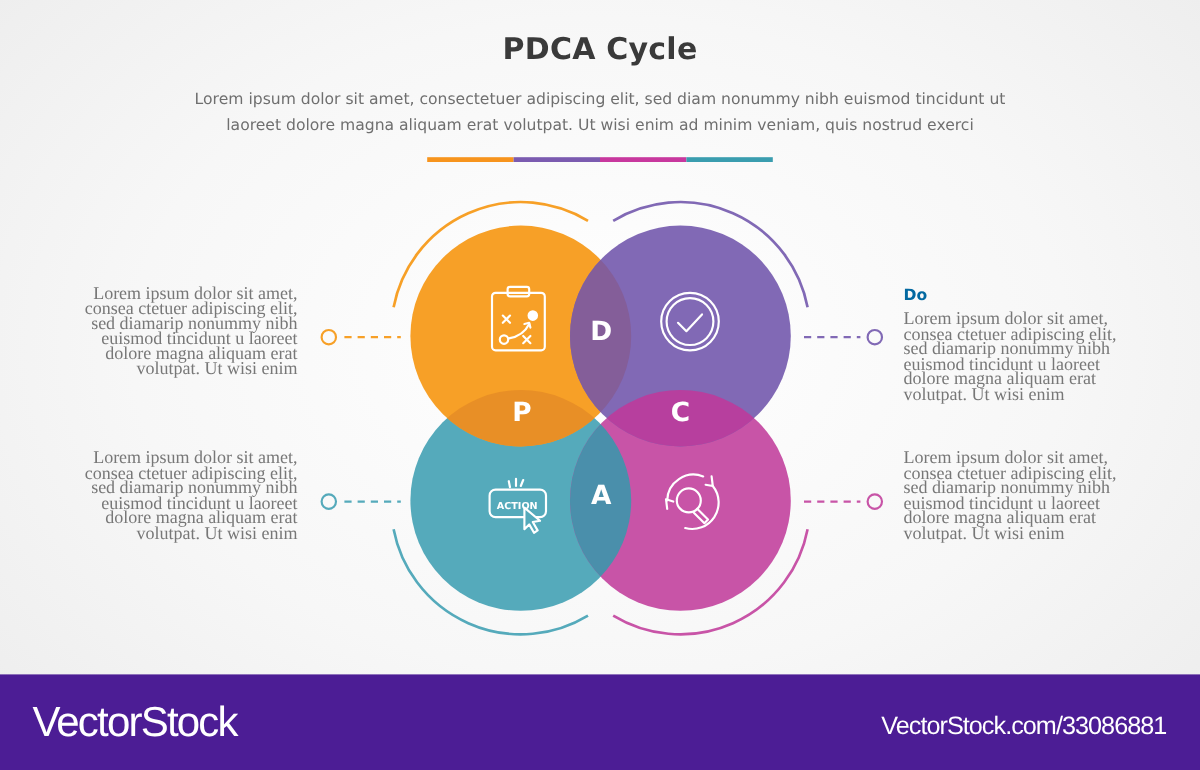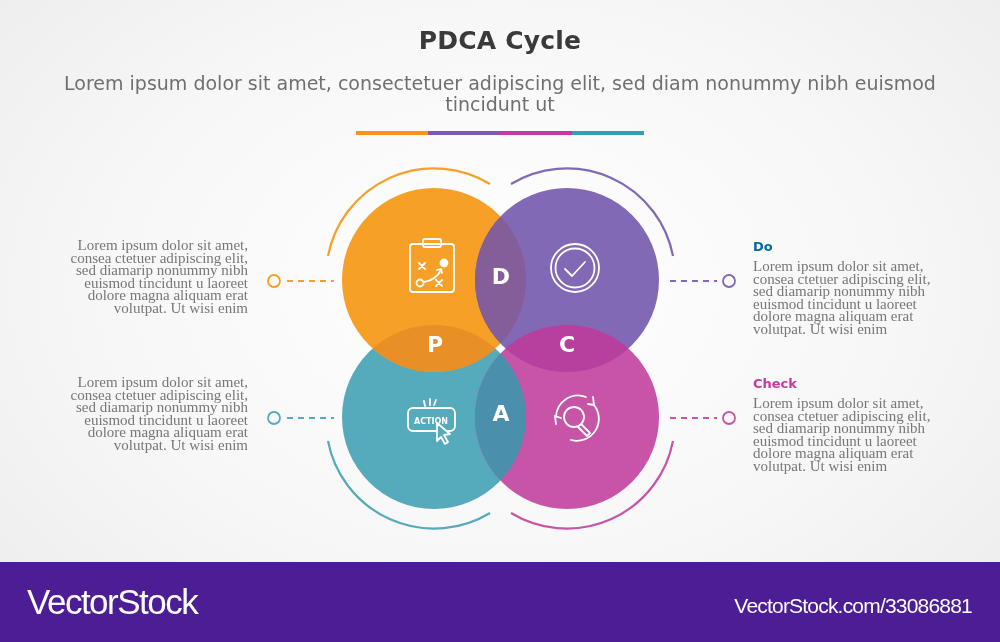--- a/index.html
+++ b/index.html
@@ -9,21 +9,21 @@
     font-family: "Liberation Sans", sans-serif;
   }
   .canvas { position: absolute; left: 0; top: 0; width: 832px; height: 562px; }
   .title {
     position: absolute; left: 0; width: 1000px; top: 26px; text-align: center;
     font-family: "DejaVu Sans", sans-serif; font-weight: bold; font-size: 25px; color: #3a3a3a;
     letter-spacing: 0.2px;
   }
   .subtitle {
     position: absolute; left: 60px; width: 880px; top: 73px; text-align: center;
-    font-family: "DejaVu Sans", sans-serif; font-size: 19px; line-height: 21px; color: #6f6f6f;
+    font-family: "DejaVu Sans", sans-serif; font-size: 13px; line-height: 21px; color: #6f6f6f;
   }
   .divider { position: absolute; left: 356px; top: 131px; width: 288px; height: 4px; display: flex; }
   .divider span { flex: 1; height: 4px; }
   .diagram { position: absolute; left: 0; top: 0; }
   .side-block { position: absolute; width: 190px; }
   .side-block.left { left: 58px; text-align: right; }
   .side-block.right { left: 753px; text-align: left; }
   .side-title {
     font-family: "DejaVu Sans", sans-serif; font-weight: bold; font-size: 13px; margin-bottom: 6px;
   }
@@ -43,20 +43,21 @@
   }
 </style>
 </head>
 <body>
 
 <div class="canvas">
 
   <div class="title">PDCA Cycle</div>
   <div class="subtitle">
     <div>Lorem ipsum dolor sit amet, consectetuer adipiscing elit, sed diam nonummy nibh euismod tincidunt ut</div>
+    <div>laoreet dolore magna aliquam erat volutpat. Ut wisi enim ad minim veniam, quis nostrud exerci</div>
   </div>
   <div class="divider">
     <span style="background:#F7941D"></span>
     <span style="background:#7B5BB0"></span>
     <span style="background:#C8389E"></span>
     <span style="background:#3A9DAF"></span>
   </div>
 
   <svg class="diagram" width="1000" height="562" viewBox="0 0 1000 562">
     <defs>
@@ -157,21 +158,20 @@
     <div class="side-text">Lorem ipsum dolor sit amet, consea ctetuer adipiscing elit, sed diamarip nonummy nibh euismod tincidunt u laoreet dolore magna aliquam erat volutpat. Ut wisi enim</div>
   </div>
   <div class="side-block left" style="top:376px;">
     <div class="side-text">Lorem ipsum dolor sit amet, consea ctetuer adipiscing elit, sed diamarip nonummy nibh euismod tincidunt u laoreet dolore magna aliquam erat volutpat. Ut wisi enim</div>
   </div>
   <div class="side-block right" style="top:239px;">
     <div class="side-title" style="color:#0369a1;">Do</div>
     <div class="side-text">Lorem ipsum dolor sit amet, consea ctetuer adipiscing elit, sed diamarip nonummy nibh euismod tincidunt u laoreet dolore magna aliquam erat volutpat. Ut wisi enim</div>
   </div>
   <div class="side-block right" style="top:376px;">
-    <div class="side-title" style="color:#C8389E;">Check</div>
     <div class="side-text">Lorem ipsum dolor sit amet, consea ctetuer adipiscing elit, sed diamarip nonummy nibh euismod tincidunt u laoreet dolore magna aliquam erat volutpat. Ut wisi enim</div>
   </div>
 </div>
 
 <div class="footer">
   <div class="footer-logo">VectorStock</div>
   <div class="footer-url">VectorStock.com/33086881</div>
 </div>
 
 </body></html>

